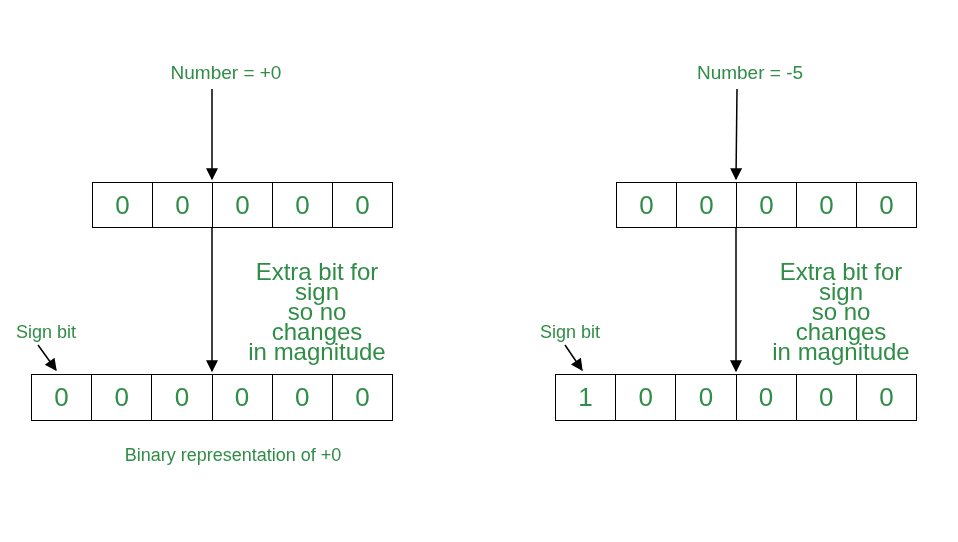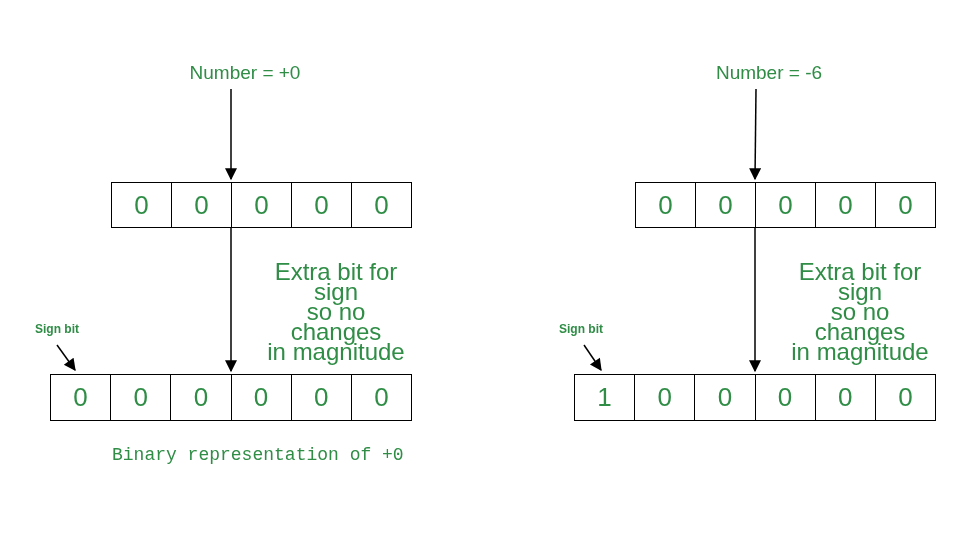--- a/index.html
+++ b/index.html
@@ -1,20 +1,20 @@
 <!DOCTYPE html>
 <html><head>
 <meta charset="utf-8">
 <style>
   html,body{margin:0;padding:0;background:#ffffff;}
   .canvas{
     position:relative;width:958px;height:542px;background:#ffffff;overflow:hidden;
     font-family:"Liberation Sans","DejaVu Sans",sans-serif;color:#2f8d46;
   }
-  .diagram{position:absolute;top:0;width:470px;height:542px;margin-left:19px;}
+  .diagram{position:absolute;top:0;width:470px;height:542px;}
   .d0{left:0;}
   .d1{left:524px;}
   .arrow-layer{position:absolute;left:0;top:0;}
   .number-label{
     position:absolute;left:116px;top:62px;width:220px;
     text-align:center;font-size:19px;white-space:nowrap;
   }
   .bit-row{
     position:absolute;display:flex;box-sizing:border-box;
     border:1.5px solid #000000;background:#ffffff;
@@ -23,24 +23,24 @@
   .row-signed{left:31px;top:374px;width:362px;height:47px;}
   .bit-cell{
     flex:1;display:flex;align-items:center;justify-content:center;
     font-size:26px;border-left:1.5px solid #000000;
   }
   .bit-cell:first-child{border-left:none;}
   .note{
     position:absolute;left:242px;top:262px;width:150px;
     text-align:center;font-size:24px;line-height:20px;
   }
-  .sign-bit-label{position:absolute;left:16px;top:322px;font-size:12px;white-space:nowrap;font-weight:bold;}
+  .sign-bit-label{position:absolute;left:16px;top:322px;font-size:18px;white-space:nowrap;}
   .caption{
     position:absolute;left:93px;top:445px;width:280px;
-    text-align:center;font-size:18px;white-space:nowrap;font-family:Liberation Mono, monospace;
+    text-align:center;font-size:18px;white-space:nowrap;
   }
 </style>
 </head>
 <body>
 
 <div class="canvas">
 
   <section class="diagram d0">
     <svg class="arrow-layer" width="470" height="542" viewBox="0 0 470 542">
       <defs>
@@ -88,21 +88,21 @@
       <defs>
         <marker id="ah1" viewBox="0 0 10 10" refX="9" refY="5" markerWidth="10" markerHeight="8" orient="auto">
           <path d="M0 0 L10 5 L0 10 z" fill="#000000"></path>
         </marker>
       </defs>
       <line x1="213" y1="89" x2="212" y2="179" stroke="#000000" stroke-width="1.5" marker-end="url(#ah1)"></line>
       <line x1="212" y1="228" x2="212" y2="371" stroke="#000000" stroke-width="1.5" marker-end="url(#ah1)"></line>
       <line x1="41" y1="345" x2="58" y2="370" stroke="#000000" stroke-width="1.5" marker-end="url(#ah1)"></line>
     </svg>
 
-    <div class="number-label">Number = -6</div>
+    <div class="number-label">Number = -5</div>
 
     <div class="bit-row row-magnitude">
       <div class="bit-cell">0</div>
       <div class="bit-cell">0</div>
       <div class="bit-cell">0</div>
       <div class="bit-cell">0</div>
       <div class="bit-cell">0</div>
     </div>
 
     <div class="note">

